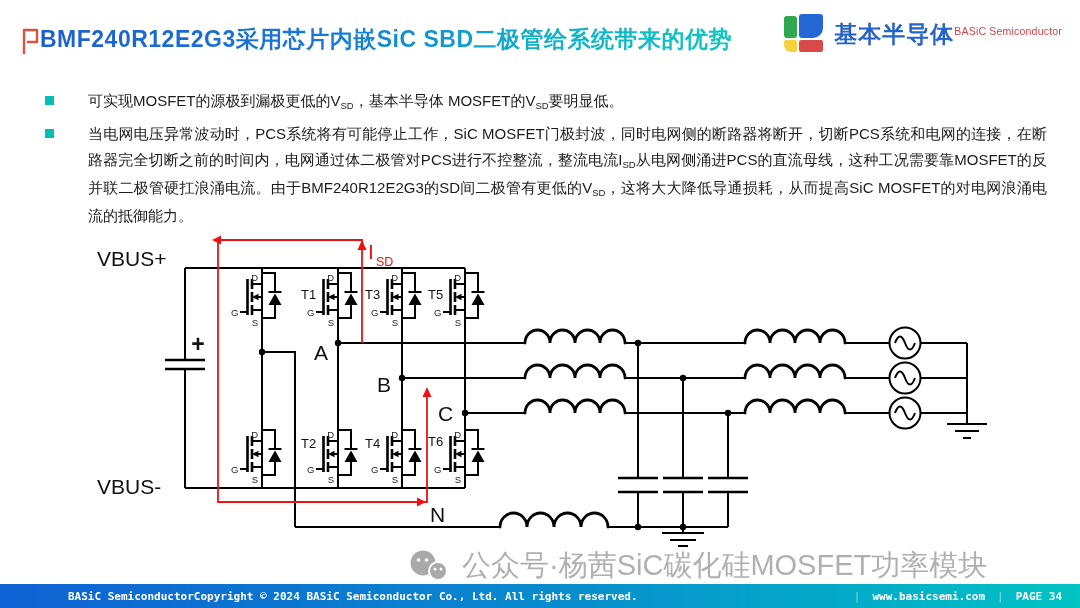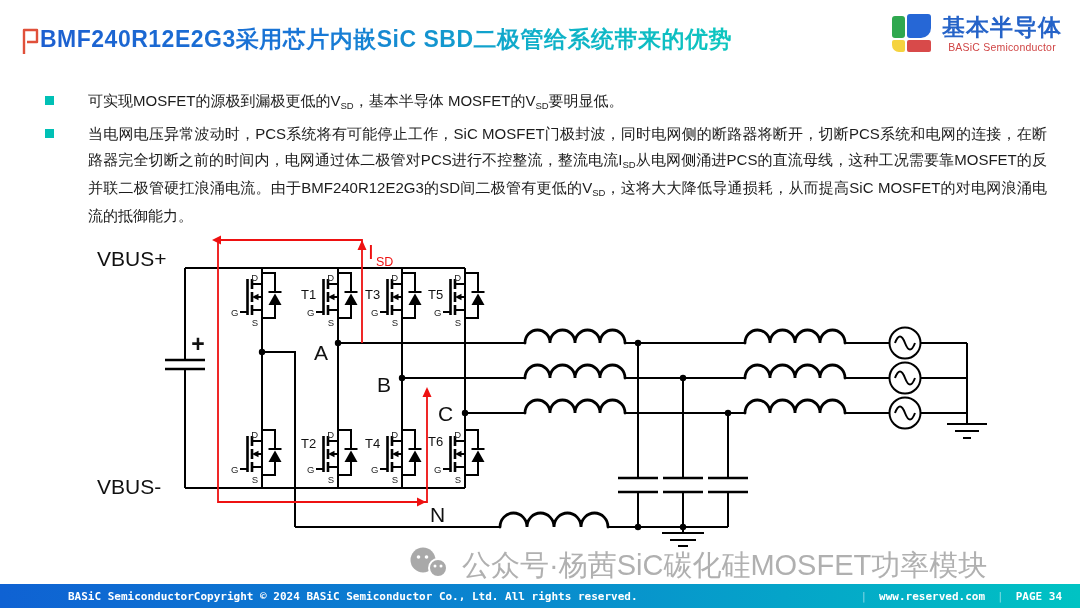--- a/index.html
+++ b/index.html
@@ -13,21 +13,21 @@
     .title{background:linear-gradient(90deg,#1d5fd0 0%,#1877d6 40%,#0fb0c9 72%,#0ec6bf 100%);
            -webkit-background-clip:text;background-clip:text;color:transparent;}
   }
   .logo{position:absolute;right:18px;top:13px;display:flex;align-items:center;gap:9px;}
   .logo-mark{position:relative;width:44px;height:42px;}
   .lm{position:absolute;}
   .lm-green{left:3px;top:3px;width:13px;height:22px;background:#2fa84f;border-radius:3px;}
   .lm-yellow{left:3px;top:27px;width:13px;height:12px;background:#f5d33f;border-radius:2px 2px 2px 7px;}
   .lm-blue{left:18px;top:1px;width:24px;height:24px;background:#2667d6;border-radius:3px 3px 10px 3px;}
   .lm-red{left:18px;top:27px;width:24px;height:12px;background:#d84a4a;border-radius:2px;}
-  .logo-text{display:flex;flex-direction:column;line-height:1;text-align:center;}
+  .logo-text{display:flex;flex-direction:row;line-height:1;}
   .logo-cn{font-size:23px;font-weight:bold;color:#2563c8;letter-spacing:1px;}
   .logo-en{font-size:10.5px;color:#d04545;margin-top:3px;letter-spacing:0.2px;}
   
   .bullets{position:absolute;left:45px;top:88px;width:1002px;}
   .bullet{display:flex;align-items:flex-start;margin-bottom:5px;}
   .sq{flex:none;width:9px;height:9px;background:#00c0b5;margin-top:8px;}
   .bullet p{margin:0 0 0 34px;font-size:15px;line-height:26px;color:#1c1c1c;
             text-align:justify;width:968px;}
   .sub{font-size:9.5px;position:relative;top:3px;}
   
@@ -39,21 +39,21 @@
   .fb{fill:#000;stroke:none;}
   .rw{stroke:#ee1111;stroke-width:1.8;fill:none;}
   .rf{fill:#ee1111;stroke:none;}
   .lbl{font-size:21px;fill:#111;}
   .tlbl{font-size:13px;fill:#111;}
   .term{font-size:9.5px;fill:#222;}
   .plus{font-size:23px;font-weight:bold;fill:#111;}
   .isd-b{font-size:21px;fill:#ee1111;}
   .isd-s{font-size:12.5px;fill:#ee1111;}
   
-  .watermark{position:absolute;left:408px;top:546px;display:flex;gap:10px;
+  .watermark{position:absolute;left:408px;top:546px;display:flex;align-items:center;gap:10px;
              color:#a3a3a3;opacity:.85;font-size:29px;white-space:nowrap;}
   
   .footer{position:absolute;left:0;bottom:0;width:1080px;height:24px;
           background:linear-gradient(90deg,#0f62d3 0%,#0a85cf 45%,#00c3c3 100%);
           display:flex;align-items:center;color:#fff;
           font-family:"DejaVu Sans Mono","Liberation Mono",monospace;font-size:11px;font-weight:bold;}
   .f-left{margin-left:68px;}
   .f-center{flex:1;text-align:left;}
   .f-right{display:flex;align-items:center;gap:12px;margin-right:18px;}
   .f-sep{color:rgba(255,255,255,.5);font-weight:normal;}
@@ -209,19 +209,19 @@
       <circle cx="33" cy="20" r="1.5" fill="#fff"></circle>
     </svg>
     <span>公众号·杨茜SiC碳化硅MOSFET功率模块</span>
   </div>
 
   <div class="footer">
     <span class="f-left">BASiC Semiconductor</span>
     <span class="f-center">Copyright © 2024 BASiC Semiconductor Co., Ltd. All rights reserved.</span>
     <span class="f-right">
       <span class="f-sep">|</span>
-      <span>www.reserved.com</span>
+      <span>www.basicsemi.com</span>
       <span class="f-sep">|</span>
       <span>PAGE 34</span>
     </span>
   </div>
 
 </div>
 
 </body></html>

